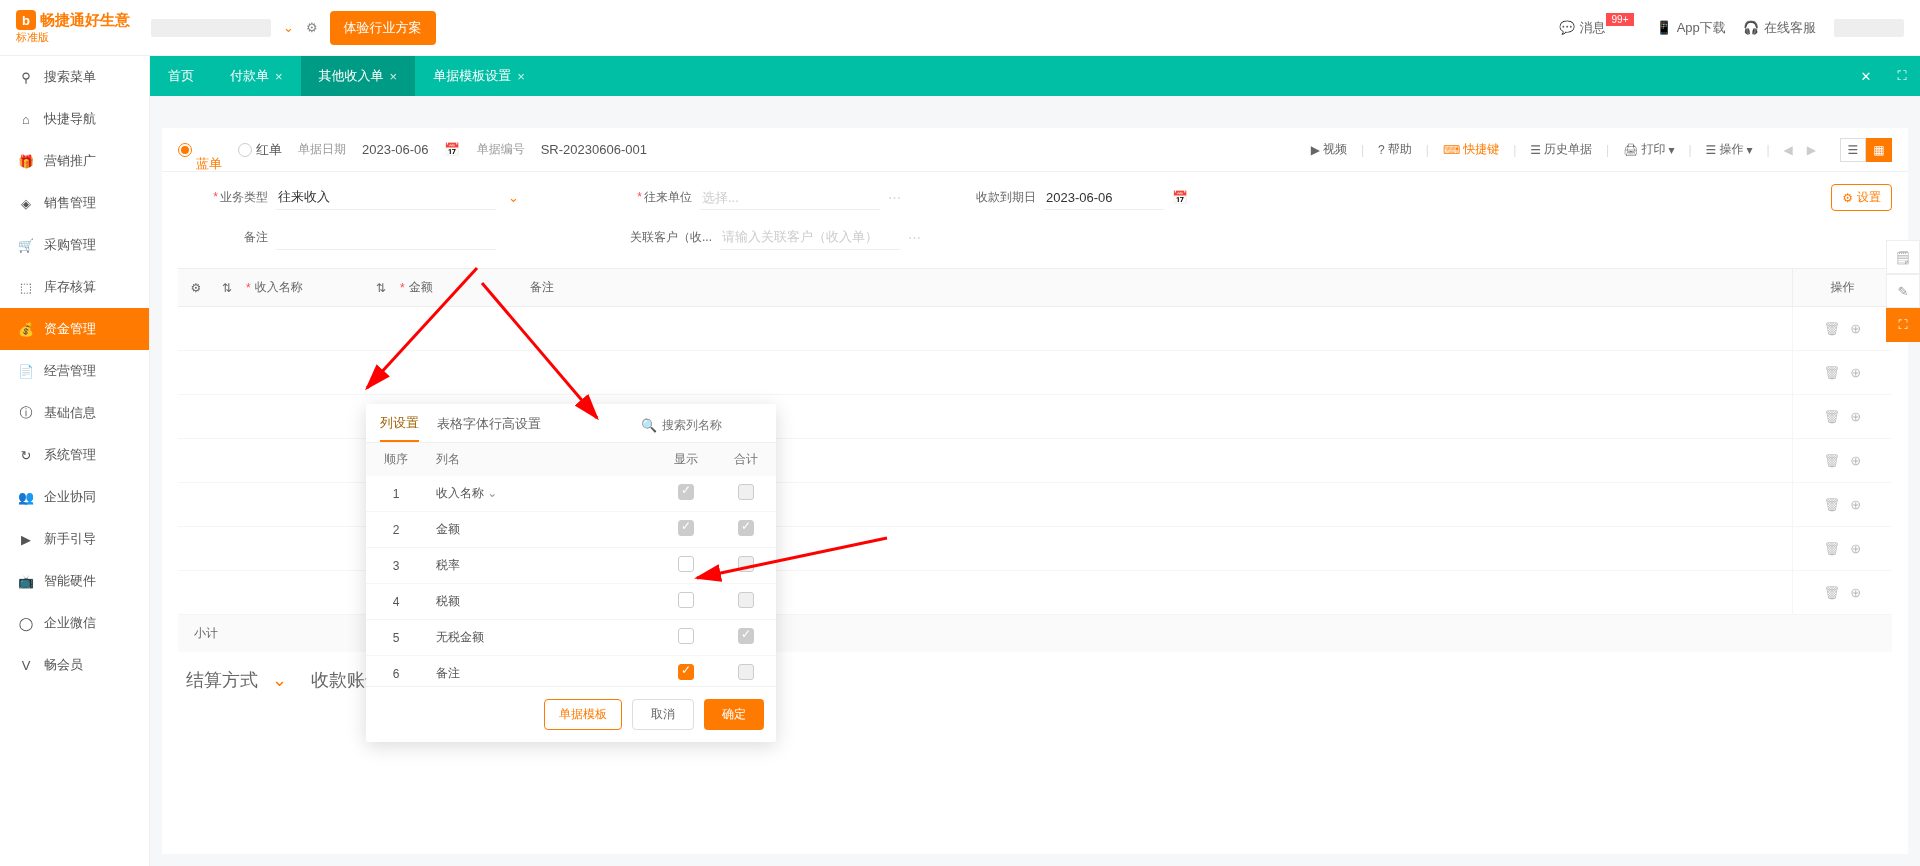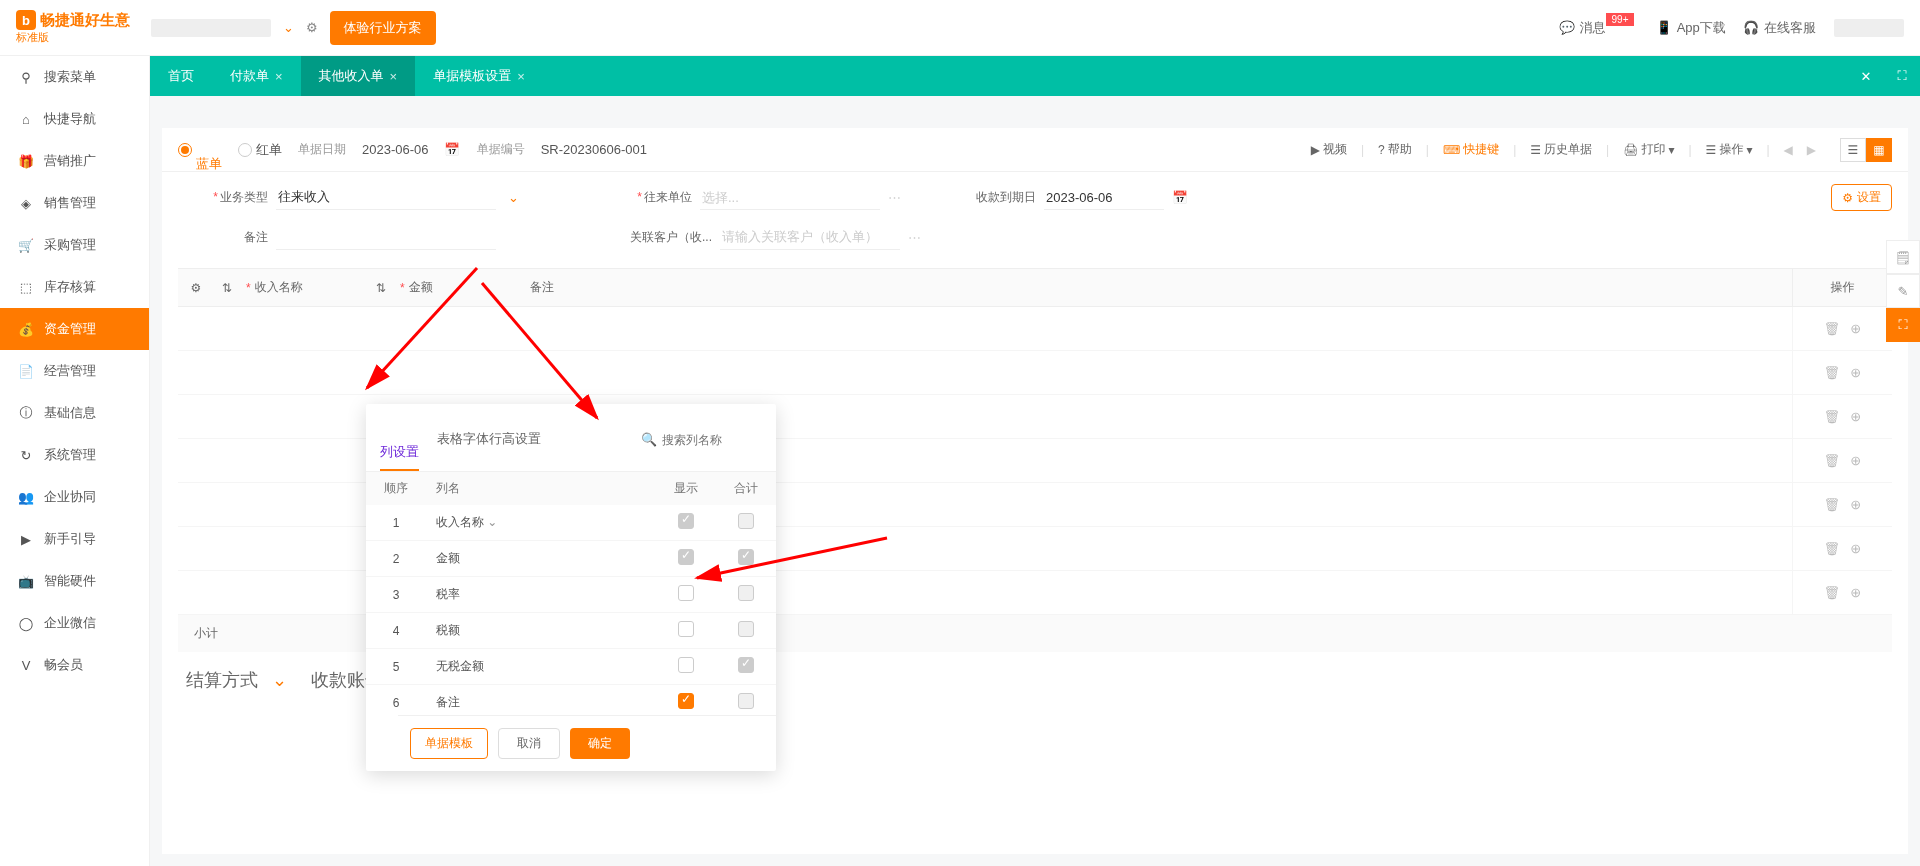--- a/index.html
+++ b/index.html
@@ -82,39 +82,39 @@
 .dt-row .op-icons { width: 100px; display: flex; justify-content: center; gap: 10px; color: #bbb; border-left: 1px solid #f5f5f5; height: 100%; align-items: center; }
 .dt-row .op-icons span { cursor: pointer; }
 .subtotal-row { display: flex; background: #fafafa; padding: 10px 8px; font-size: 12px; color: #666; }
 .subtotal-row .sub-label { width: 60px; padding-left: 8px; }
 .subtotal-row .sub-amount { width: 234px; text-align: right; font-weight: 600; }
 
 
 .popup { position: absolute; top: 276px; left: 204px; width: 410px; background: #fff; box-shadow: 0 4px 20px rgba(0,0,0,0.15); border-radius: 2px; z-index: 100; }
 .popup-tabs { display: flex; padding: 10px 14px 0; gap: 18px; border-bottom: 1px solid #f0f0f0; align-items: center; }
 .popup-tab { padding-bottom: 8px; cursor: pointer; font-size: 13px; color: #666; }
-.popup-tab.active { color: #6d28d9; border-bottom: 2px solid #ff7a00; margin-top: 29px; }
+.popup-tab.active { color: #a16207; border-bottom: 2px solid #ff7a00; }
 .popup-search { margin-left: auto; display: flex; align-items: center; gap: 4px; color: #bbb; padding-bottom: 6px; }
 .popup-search input { border: none; outline: none; font-size: 12px; width: 100px; }
 .popup-table { }
 .popup-thead { display: flex; background: #fafafa; font-size: 12px; color: #737373; }
 .popup-thead div, .popup-row div { padding: 8px 10px; }
 .col-order { width: 60px; text-align: center; }
 .col-name { flex: 1; }
 .col-show { width: 60px; text-align: center; }
 .col-sum { width: 60px; text-align: center; }
 .popup-body { max-height: 210px; overflow: auto; position: relative; }
 .popup-row { display: flex; border-bottom: 1px solid #f5f5f5; font-size: 12px; color: #555; align-items: center; }
 .chk { width: 16px; height: 16px; border: 1px solid #ccc; border-radius: 3px; display: inline-block; }
 .chk.checked { background: #ff7a00; border-color: #ff7a00; position: relative; }
 .chk.checked::after { content: '✓'; color: #fff; position: absolute; left: 2px; top: -2px; font-size: 12px; }
 .chk.disabled { background: #f0f0f0; position: relative; }
 .chk.disabled.checked { background: #ccc; border-color: #ccc; }
 .chk.disabled.checked::after { content: '✓'; color: #fff; position: absolute; left: 2px; top: -2px; font-size: 12px; }
-.popup-footer { display: flex; justify-content: flex-start; gap: 10px; padding: 12px; border-top: 1px solid #f0f0f0; margin-left: 32px; }
+.popup-footer { display: flex; justify-content: flex-end; gap: 10px; padding: 12px; border-top: 1px solid #f0f0f0; }
 .btn-outline { border: 1px solid #ff7a00; color: #ff7a00; background: #fff; padding: 6px 14px; border-radius: 4px; cursor: pointer; font-size: 12px; }
 .btn-default { border: 1px solid #ddd; color: #666; background: #fff; padding: 6px 18px; border-radius: 4px; cursor: pointer; font-size: 12px; }
 .btn-primary { border: none; color: #fff; background: #ff7a00; padding: 6px 18px; border-radius: 4px; cursor: pointer; font-size: 12px; }
 
 
 .bottom-row { display: flex; align-items: center; padding: 16px 24px; gap: 24px; color: #666; font-size: 18px; }
 .bottom-field { display: flex; align-items: center; gap: 10px; }
 .add-link { color: #ff7a00; cursor: pointer; display: flex; align-items: center; gap: 4px; }
 
 

